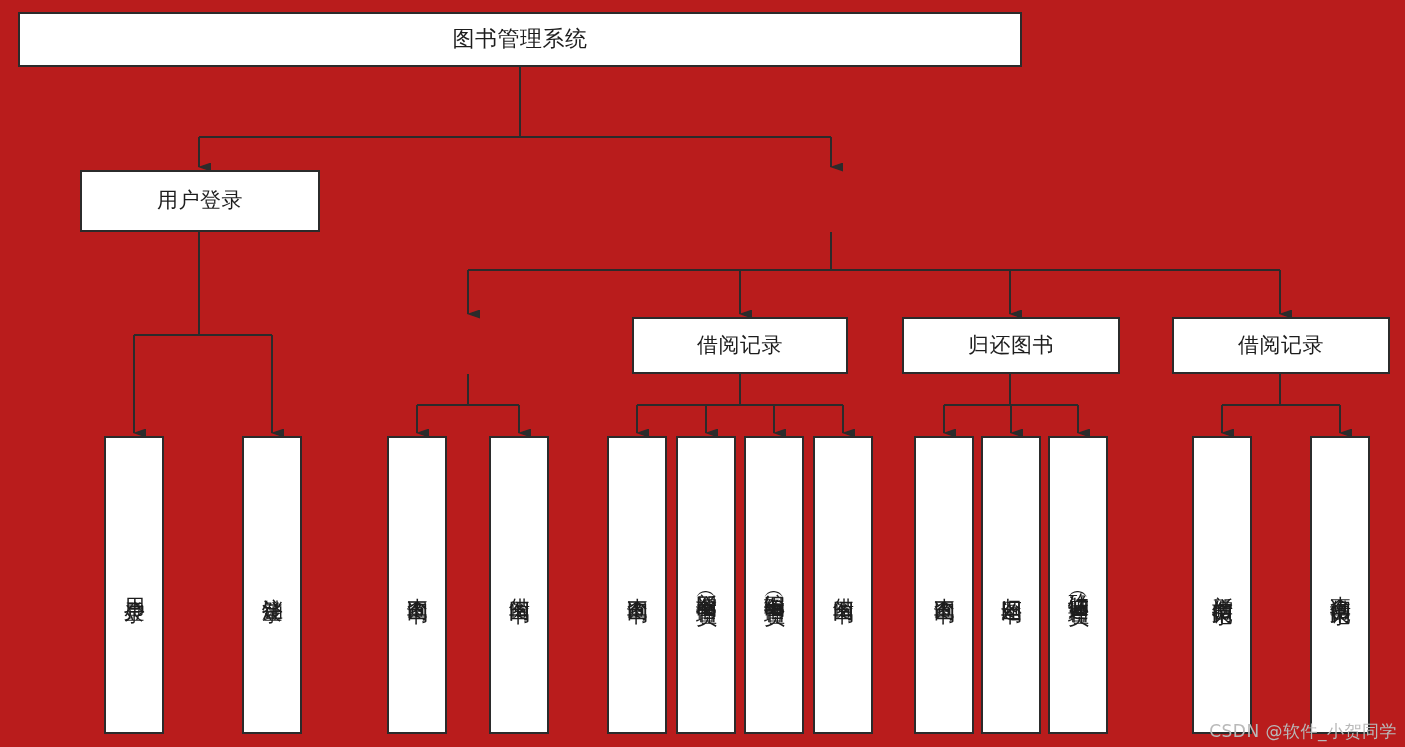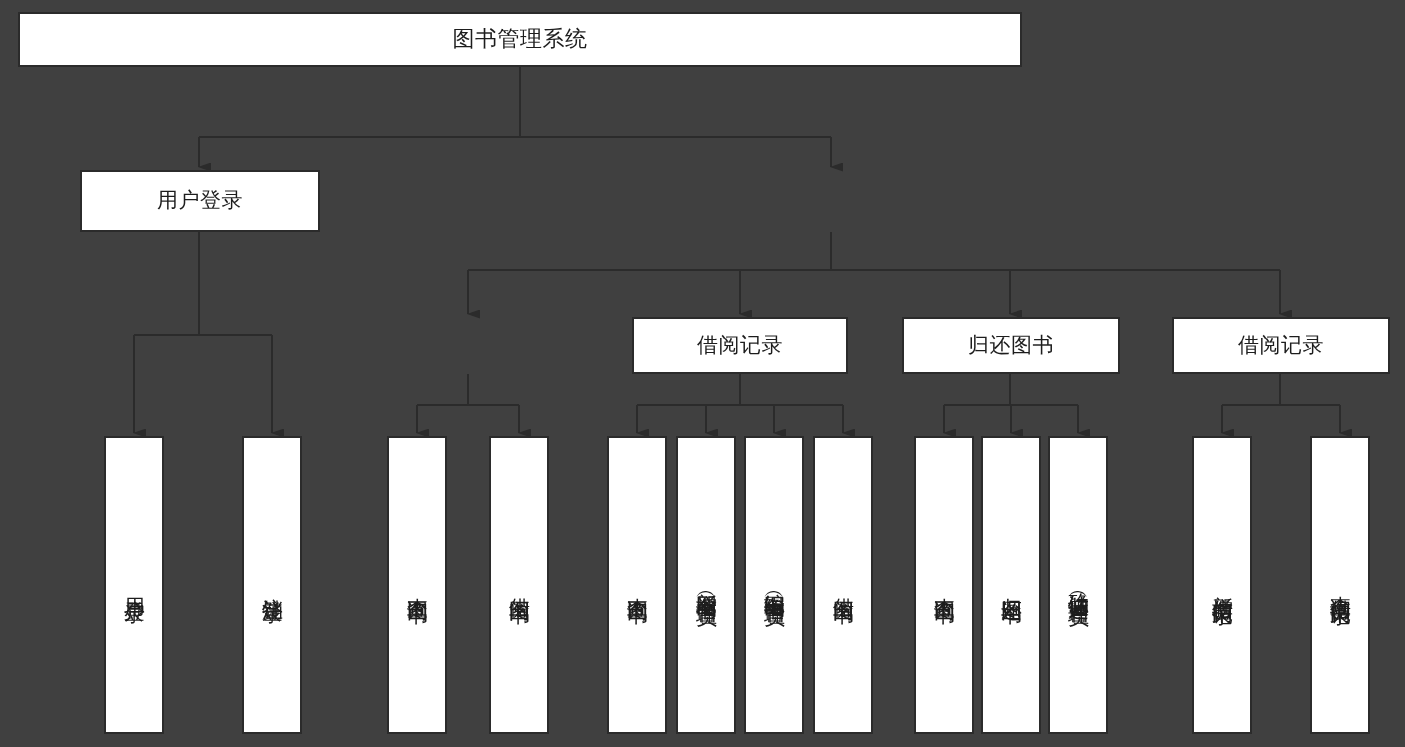--- a/index.html
+++ b/index.html
@@ -8,21 +8,21 @@
     padding: 0;
     background: #ffffff;
   }
   body {
     font-family: "DejaVu Sans", "Liberation Sans", sans-serif;
   }
   #diagram-root {
     position: relative;
     width: 1405px;
     height: 747px;
-    background: #404040;
+    background: #b91c1c;
     overflow: hidden;
   }
   #edges-layer {
     position: absolute;
     left: 0;
     top: 0;
     width: 1405px;
     height: 747px;
     pointer-events: none;
   }
@@ -185,14 +185,15 @@
     <span class="node-label">确认归还（管理员）</span>
   </div>
 
   <div class="node vertical" style="left:1192px; top:436px; width:60px; height:298px;">
     <span class="node-label">新增借阅记录</span>
   </div>
   <div class="node vertical" style="left:1310px; top:436px; width:60px; height:298px;">
     <span class="node-label">查询借阅记录</span>
   </div>
 
+  <div id="watermark">CSDN @软件_小贺同学</div>
 
 </div>
 
 </body></html>

